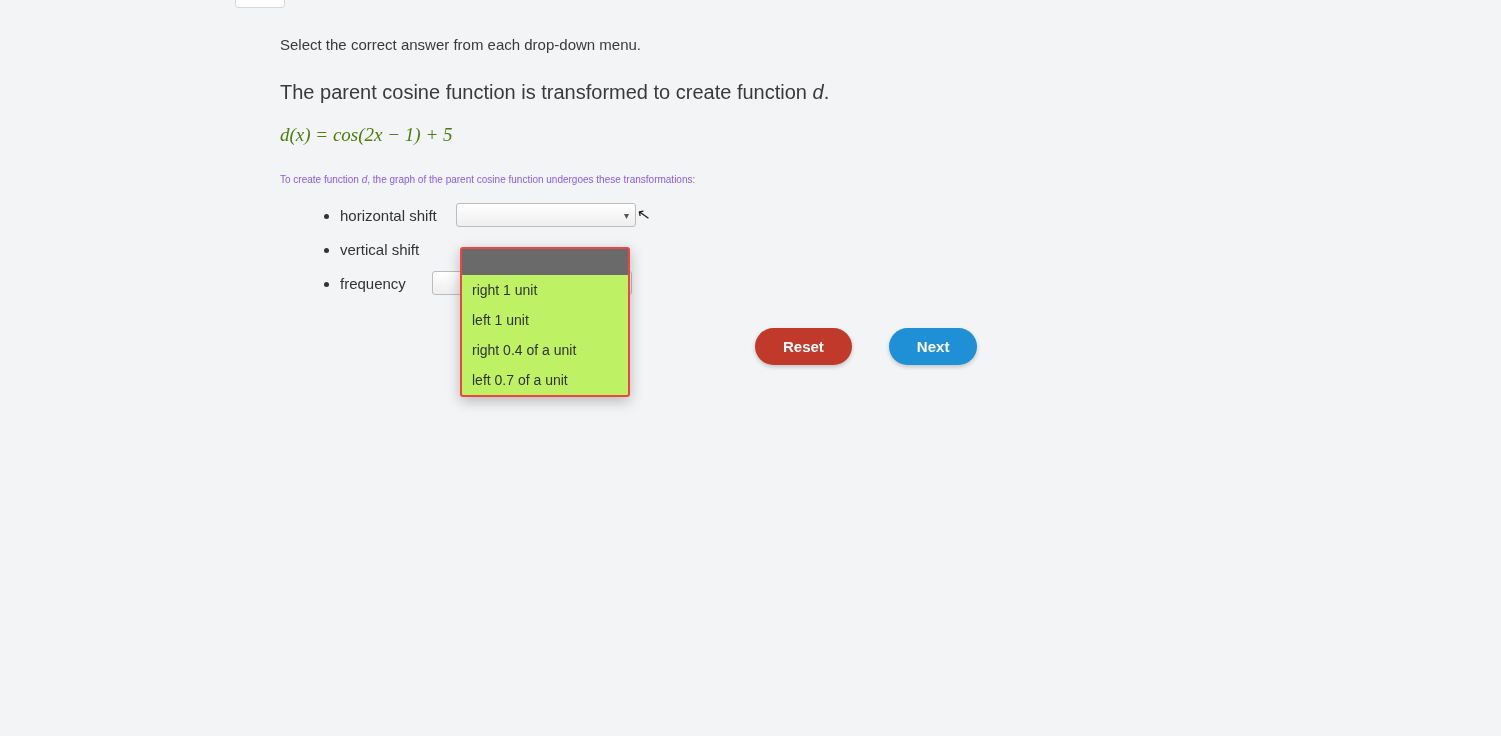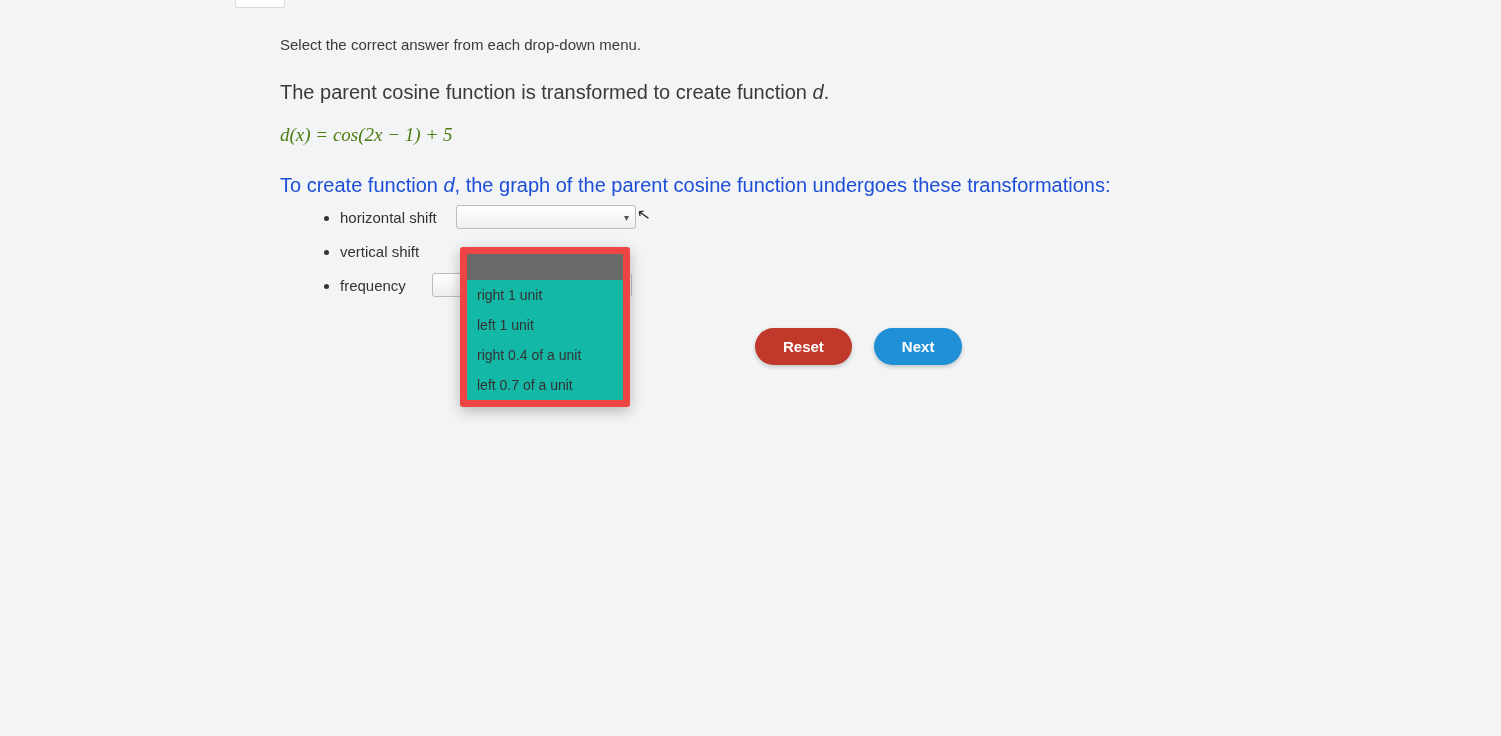--- a/index.html
+++ b/index.html
@@ -34,23 +34,23 @@
     margin-bottom: 20px;
   }
   .equation {
     font-family: "Cambria Math", "Times New Roman", serif;
     font-size: 19px;
     color: #4d7c0f;
     margin-bottom: 28px;
   }
   .equation .dx { font-style: italic; }
   .transform-intro {
-    font-size: 20px;
-    color: #1d4ed8;
-    margin-bottom: 8px;
+    font-size: 10px;
+    color: #8b5cf6;
+    margin-bottom: 18px;
   }
   ul.transform-list {
     list-style: disc;
     margin-left: 60px;
     font-size: 15px;
     color: #333;
   }
   ul.transform-list li {
     margin-bottom: 10px;
     position: relative;
@@ -78,22 +78,22 @@
     font-size: 10px;
     color: #555;
   }
   .dropdown.wide { min-width: 180px; }
   .dropdown.freq { min-width: 200px; }
   .dropdown-popup {
     position: absolute;
     left: 460px;
     top: 247px;
     width: 170px;
-    background: #14b8a6;
-    border: 7px solid #ef4444;
+    background: #bef264;
+    border: 2px solid #ef4444;
     border-radius: 3px;
     box-shadow: 0 4px 14px rgba(0,0,0,0.25);
     z-index: 50;
     font-size: 14px;
     color: #333;
   }
   .dropdown-popup .opt {
     padding: 7px 10px;
     cursor: pointer;
   }
@@ -109,21 +109,21 @@
     font-size: 16px;
     color: #222;
     transform: rotate(-10deg);
     z-index: 60;
   }
   .button-row {
     position: absolute;
     left: 755px;
     top: 328px;
     display: flex;
-    gap: 22px;
+    gap: 37px;
     align-items: center;
   }
   .btn {
     border: none;
     border-radius: 22px;
     padding: 10px 28px;
     font-size: 15px;
     font-weight: bold;
     color: #fff;
     cursor: pointer;

